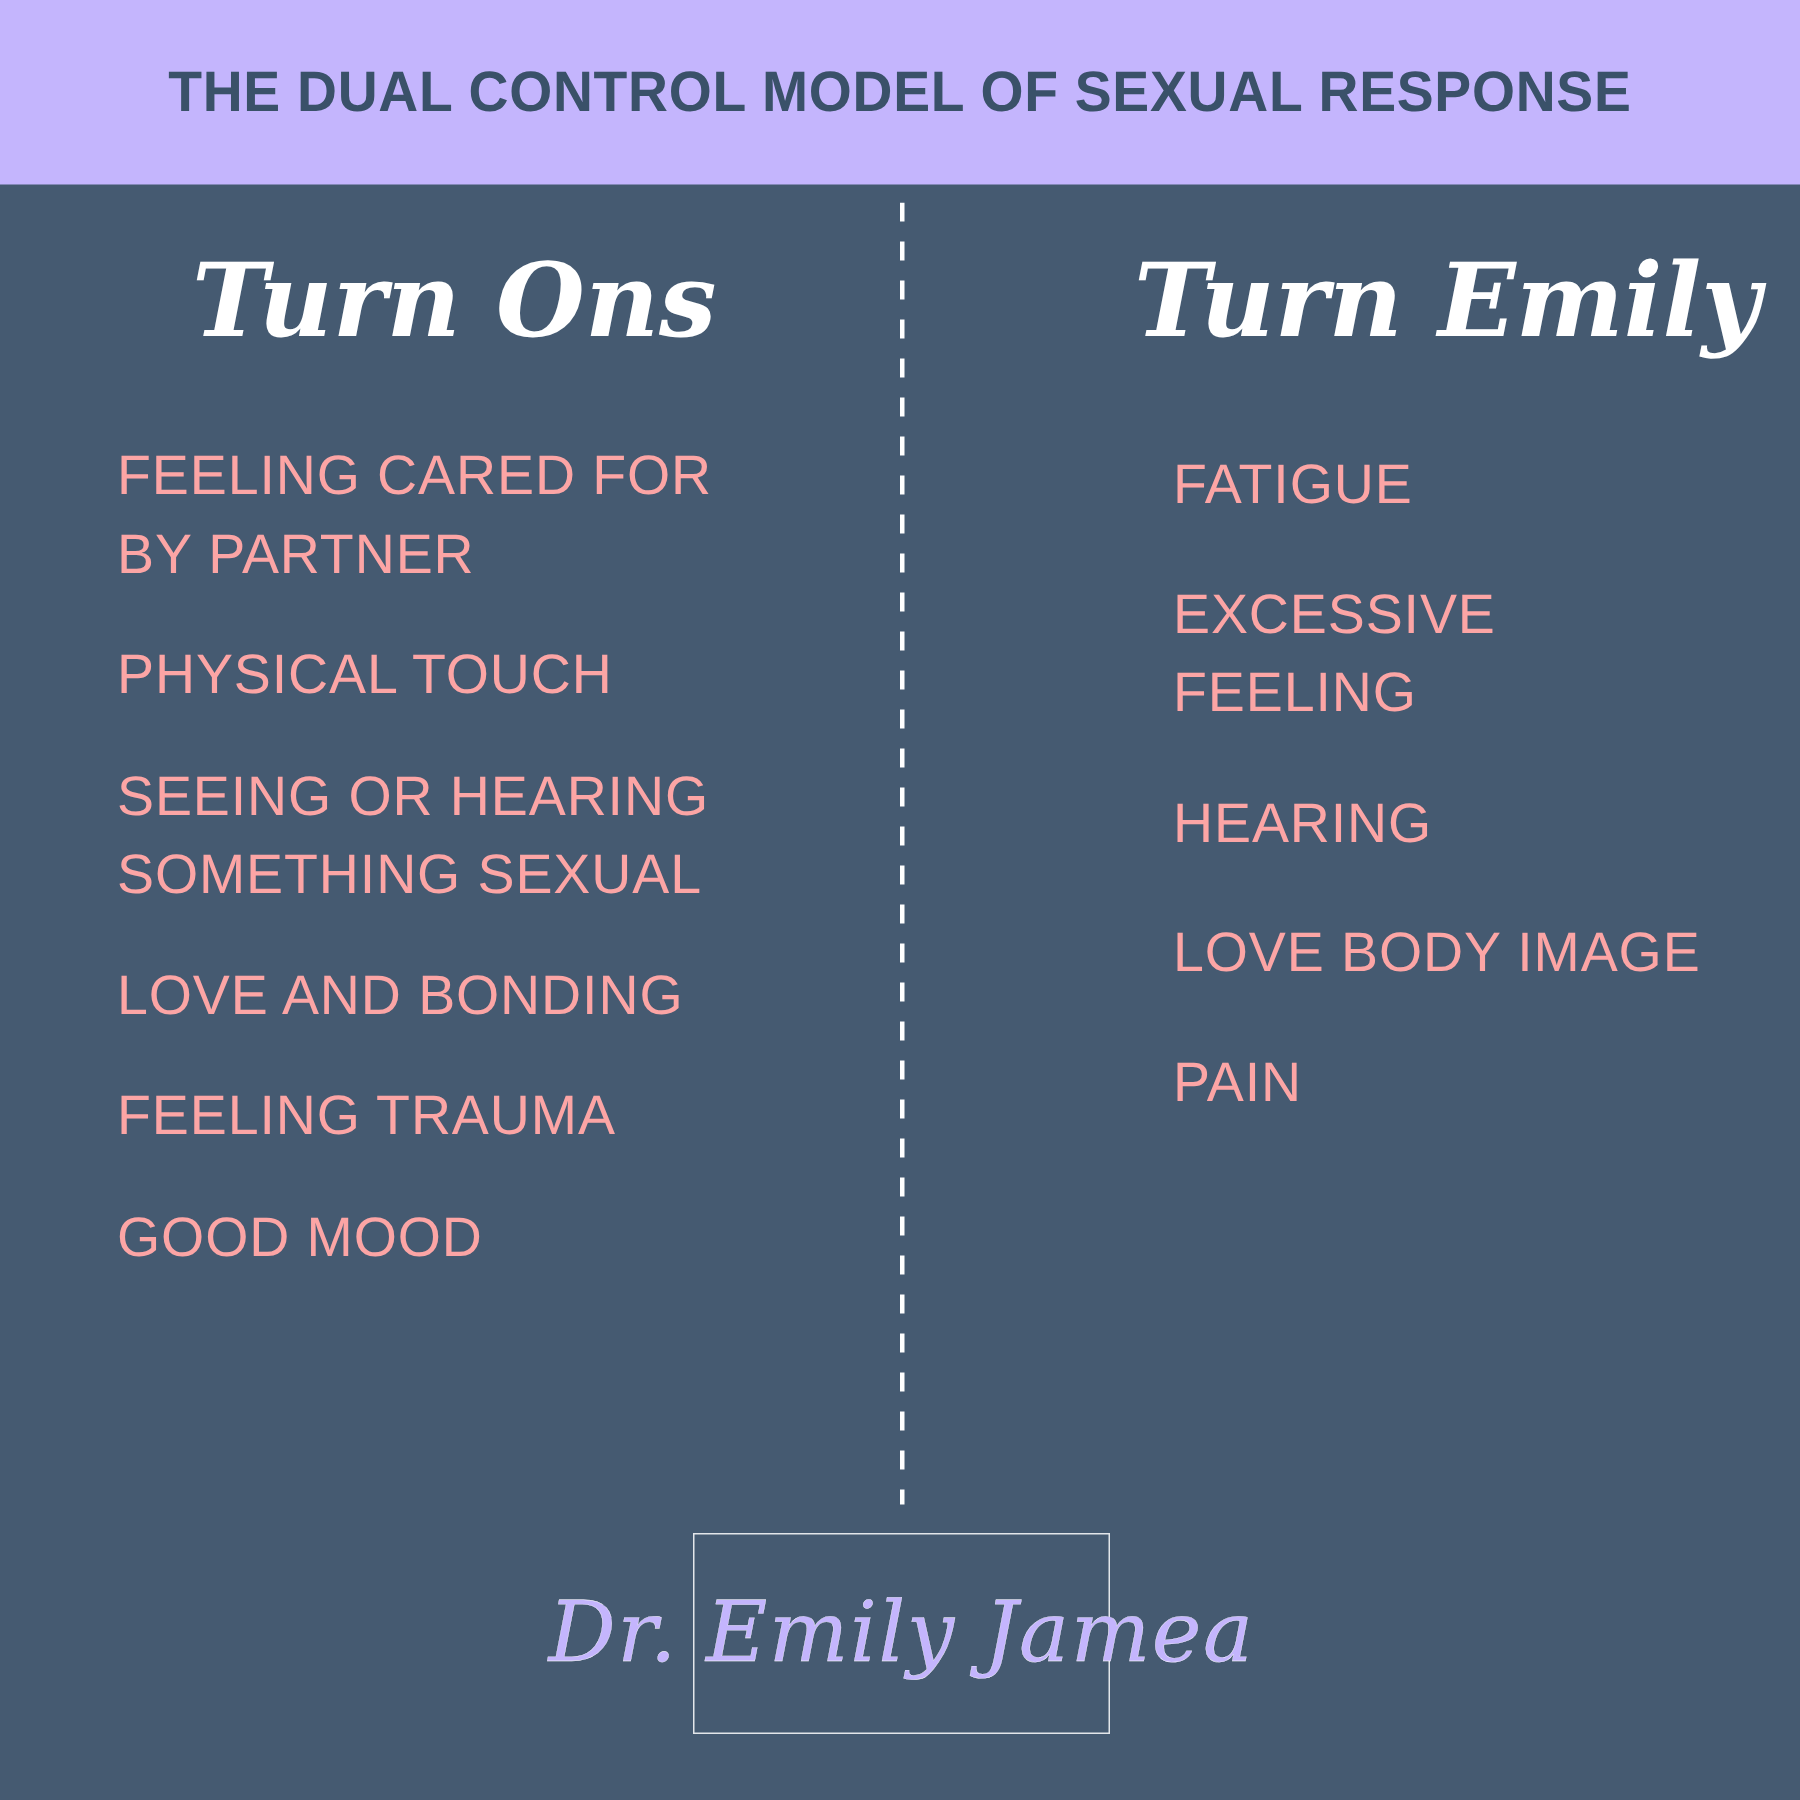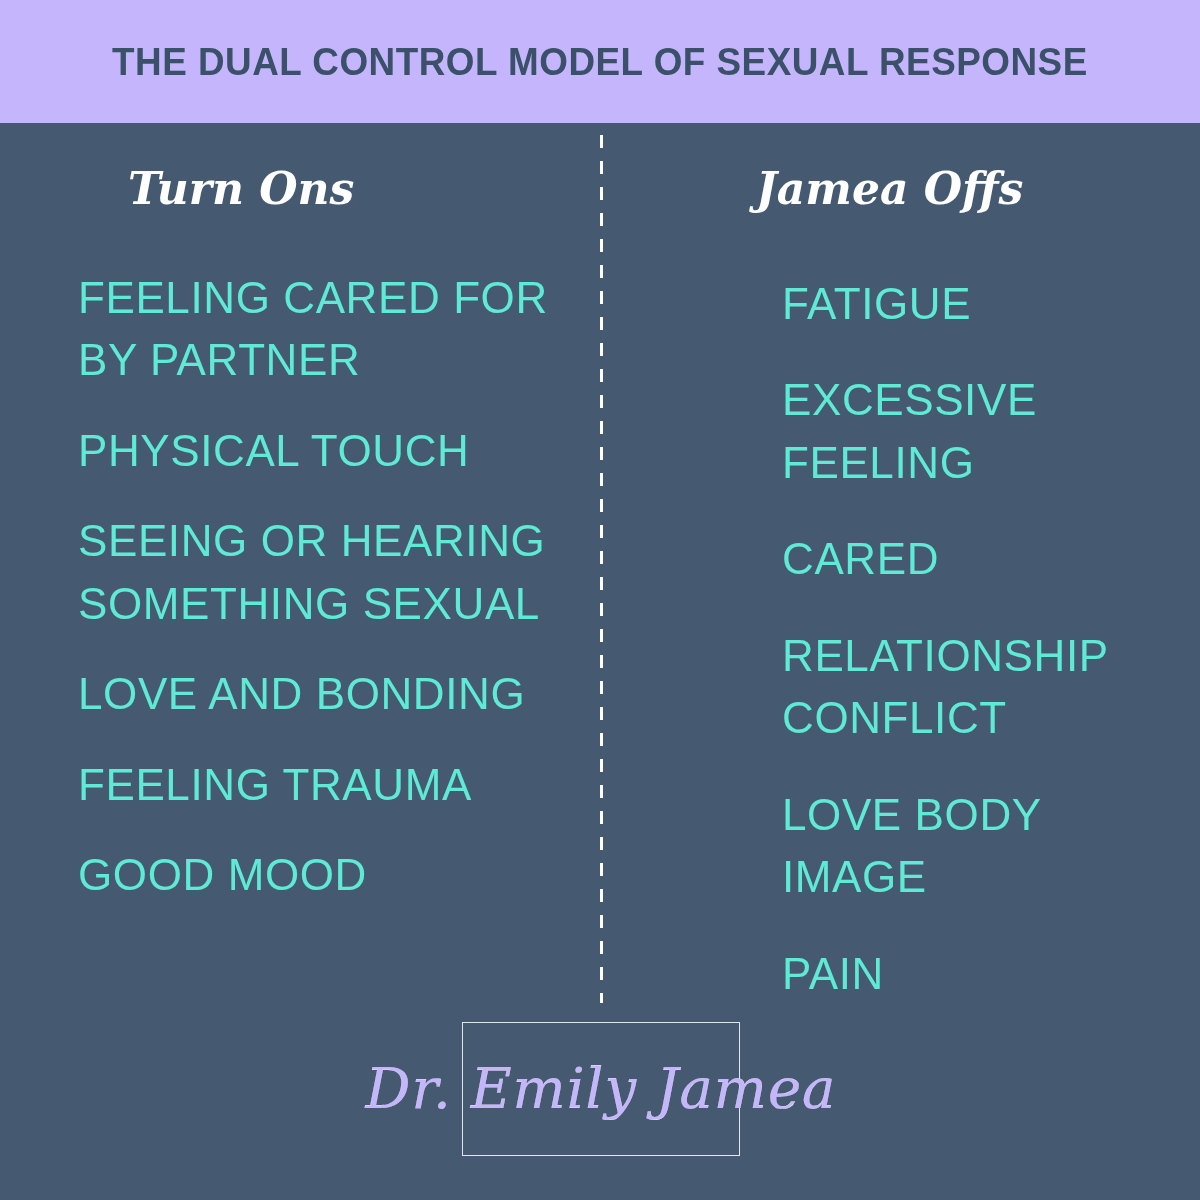--- a/index.html
+++ b/index.html
@@ -78,41 +78,41 @@
     top: 0;
   }
   .column.left  { left: 78px;  width: 500px; }
   .column.right { left: 734px; width: 420px; }
 
   .column-heading {
     color: #FFFFFF;
     font-family: "DejaVu Serif", "Liberation Serif", serif;
     font-style: italic;
     font-weight: bold;
-    font-size: 44px;
+    font-size: 68px;
     line-height: 1;
     white-space: nowrap;
     margin: 0;
   }
   .column.left .column-heading  { margin-left: 50px; margin-top: 44px; }
   .column.right .column-heading { margin-left: 22px; margin-top: 44px; }
 
   .item-list {
     list-style: none;
     margin: 0;
     padding: 0;
   }
   .column.left .item-list  { margin-top: 56px; }
   .column.right .item-list { margin-top: 62px; margin-left: 48px; }
 
   .list-item {
-    color: #5eead4;
+    color: #fca5a5;
     font-family: "Liberation Sans", sans-serif;
     font-weight: normal;
-    font-size: 44px;
+    font-size: 37px;
     line-height: 1.42;
     letter-spacing: 0.6px;
     margin-bottom: 28px;
     white-space: pre-line;
   }
   .column.right .list-item { margin-bottom: 34px; }
 
   
   .logo-block {
     position: absolute;
@@ -168,27 +168,25 @@
         <li class="list-item">PHYSICAL TOUCH</li>
         <li class="list-item">SEEING OR HEARING
 SOMETHING SEXUAL</li>
         <li class="list-item">LOVE AND BONDING</li>
         <li class="list-item">FEELING TRAUMA</li>
         <li class="list-item">GOOD MOOD</li>
       </ul>
     </div>
 
     <div class="column right">
-      <div class="column-heading">Jamea Offs</div>
+      <div class="column-heading">Turn Emily</div>
       <ul class="item-list">
         <li class="list-item">FATIGUE</li>
         <li class="list-item">EXCESSIVE FEELING</li>
-        <li class="list-item">CARED</li>
-        <li class="list-item">RELATIONSHIP
-CONFLICT</li>
+        <li class="list-item">HEARING</li>
         <li class="list-item">LOVE BODY IMAGE</li>
         <li class="list-item">PAIN</li>
       </ul>
     </div>
 
     <div class="logo-block">
       <div class="logo-frame"></div>
       <div class="logo-signature">Dr. Emily Jamea</div>
     </div>
 

